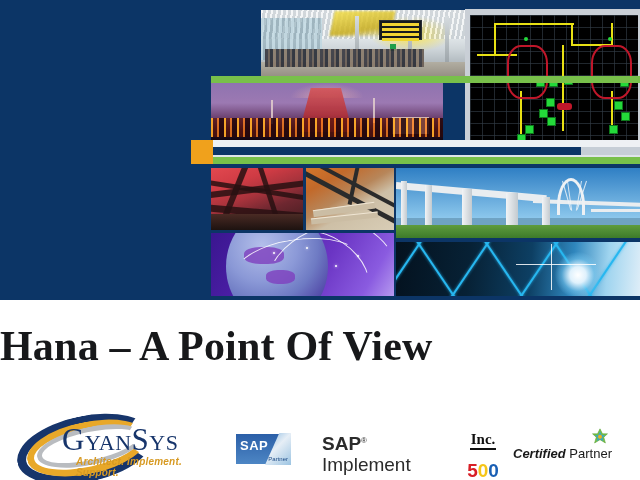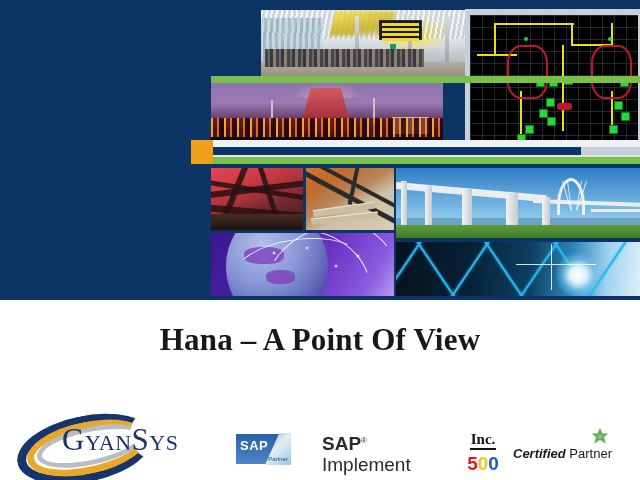--- a/index.html
+++ b/index.html
@@ -123,24 +123,24 @@
   .bar-navy2{position:absolute;left:581px;top:147px;width:59px;height:8px;background:#c6ced6;}
   .bar-green-mid{position:absolute;left:213px;top:157px;width:427px;height:7px;background:#78c04a;}
   .bar-grey{position:absolute;left:213px;top:155px;width:427px;height:2px;background:#dfe4e9;}
 
   
   .banner-foot{position:absolute;left:0;bottom:0;width:640px;height:4px;background:#0c3566;}
 
   
   .title{
     position:absolute;left:0;top:322px;width:640px;
-    text-align:center;
+    text-align:left;
     font-family:"Liberation Serif", serif;
     font-weight:bold;
-    font-size:31px;
+    font-size:42px;
     letter-spacing:.2px;
     color:#17181a;
   }
 
   
   .logos{position:absolute;left:0;top:406px;width:636px;height:74px;}
 
   
   .gyansys{position:absolute;left:14px;top:4px;width:190px;height:64px;}
   .gs-sw{position:absolute;border-style:solid;border-color:transparent;border-radius:50%;}
@@ -177,21 +177,21 @@
   .sc-l1{font-family:"Liberation Sans", sans-serif;font-size:19px;color:#2b2b2b;line-height:21px;}
   .sc-l1 b{font-weight:bold;}
   .sc-l1 sup{font-size:8px;vertical-align:super;}
   .sc-l1 span.cert{font-weight:normal;}
   .sc-l2{font-family:"Liberation Sans", sans-serif;font-size:8.5px;color:#4a4a4a;margin-top:1px;}
 
   
   .inc500{position:absolute;left:459px;top:24px;width:48px;height:38px;text-align:center;}
   .inc-top{font-family:"Liberation Serif", serif;font-weight:bold;font-size:15px;color:#111;
     border-bottom:2px solid #111;display:inline-block;line-height:15px;padding:0 1px 1px;}
-  .inc-num{font-family:"Liberation Sans", sans-serif;font-weight:bold;font-size:19px;line-height:20px;margin-top:4px;}
+  .inc-num{font-family:"Liberation Sans", sans-serif;font-weight:bold;font-size:19px;line-height:20px;margin-top:11px;}
   .inc-num .n5{color:#d81f26;}
   .inc-num .n0a{color:#f5c518;}
   .inc-num .n0b{color:#1a5fb4;}
 
   
   .mspartner{position:absolute;left:513px;top:22px;width:120px;height:40px;}
   .ms-txt{position:absolute;left:0;top:18px;font-family:"Liberation Sans", sans-serif;font-size:13px;color:#1a1a1a;}
   .ms-txt b{font-style:italic;font-weight:bold;}
   .ms-glyph{position:absolute;left:76px;top:0;width:22px;height:20px;}
 </style>
@@ -339,20 +339,21 @@
 
   <div class="title">Hana – A Point Of View</div>
 
   <div class="logos">
 
     <div class="gyansys">
       <span class="gs-sw gs-sw1"></span>
       <span class="gs-sw gs-sw2"></span>
       <span class="gs-sw gs-sw3"></span>
       <span class="gs-name">GyanSys</span>
+      <span class="gs-tag">Architect. Implement. Support.</span>
     </div>
 
     <div class="sap-partner">
       <div class="spw">
         <i></i>
         <b>SAP</b>
         <s>Partner</s>
       </div>
     </div>
 

